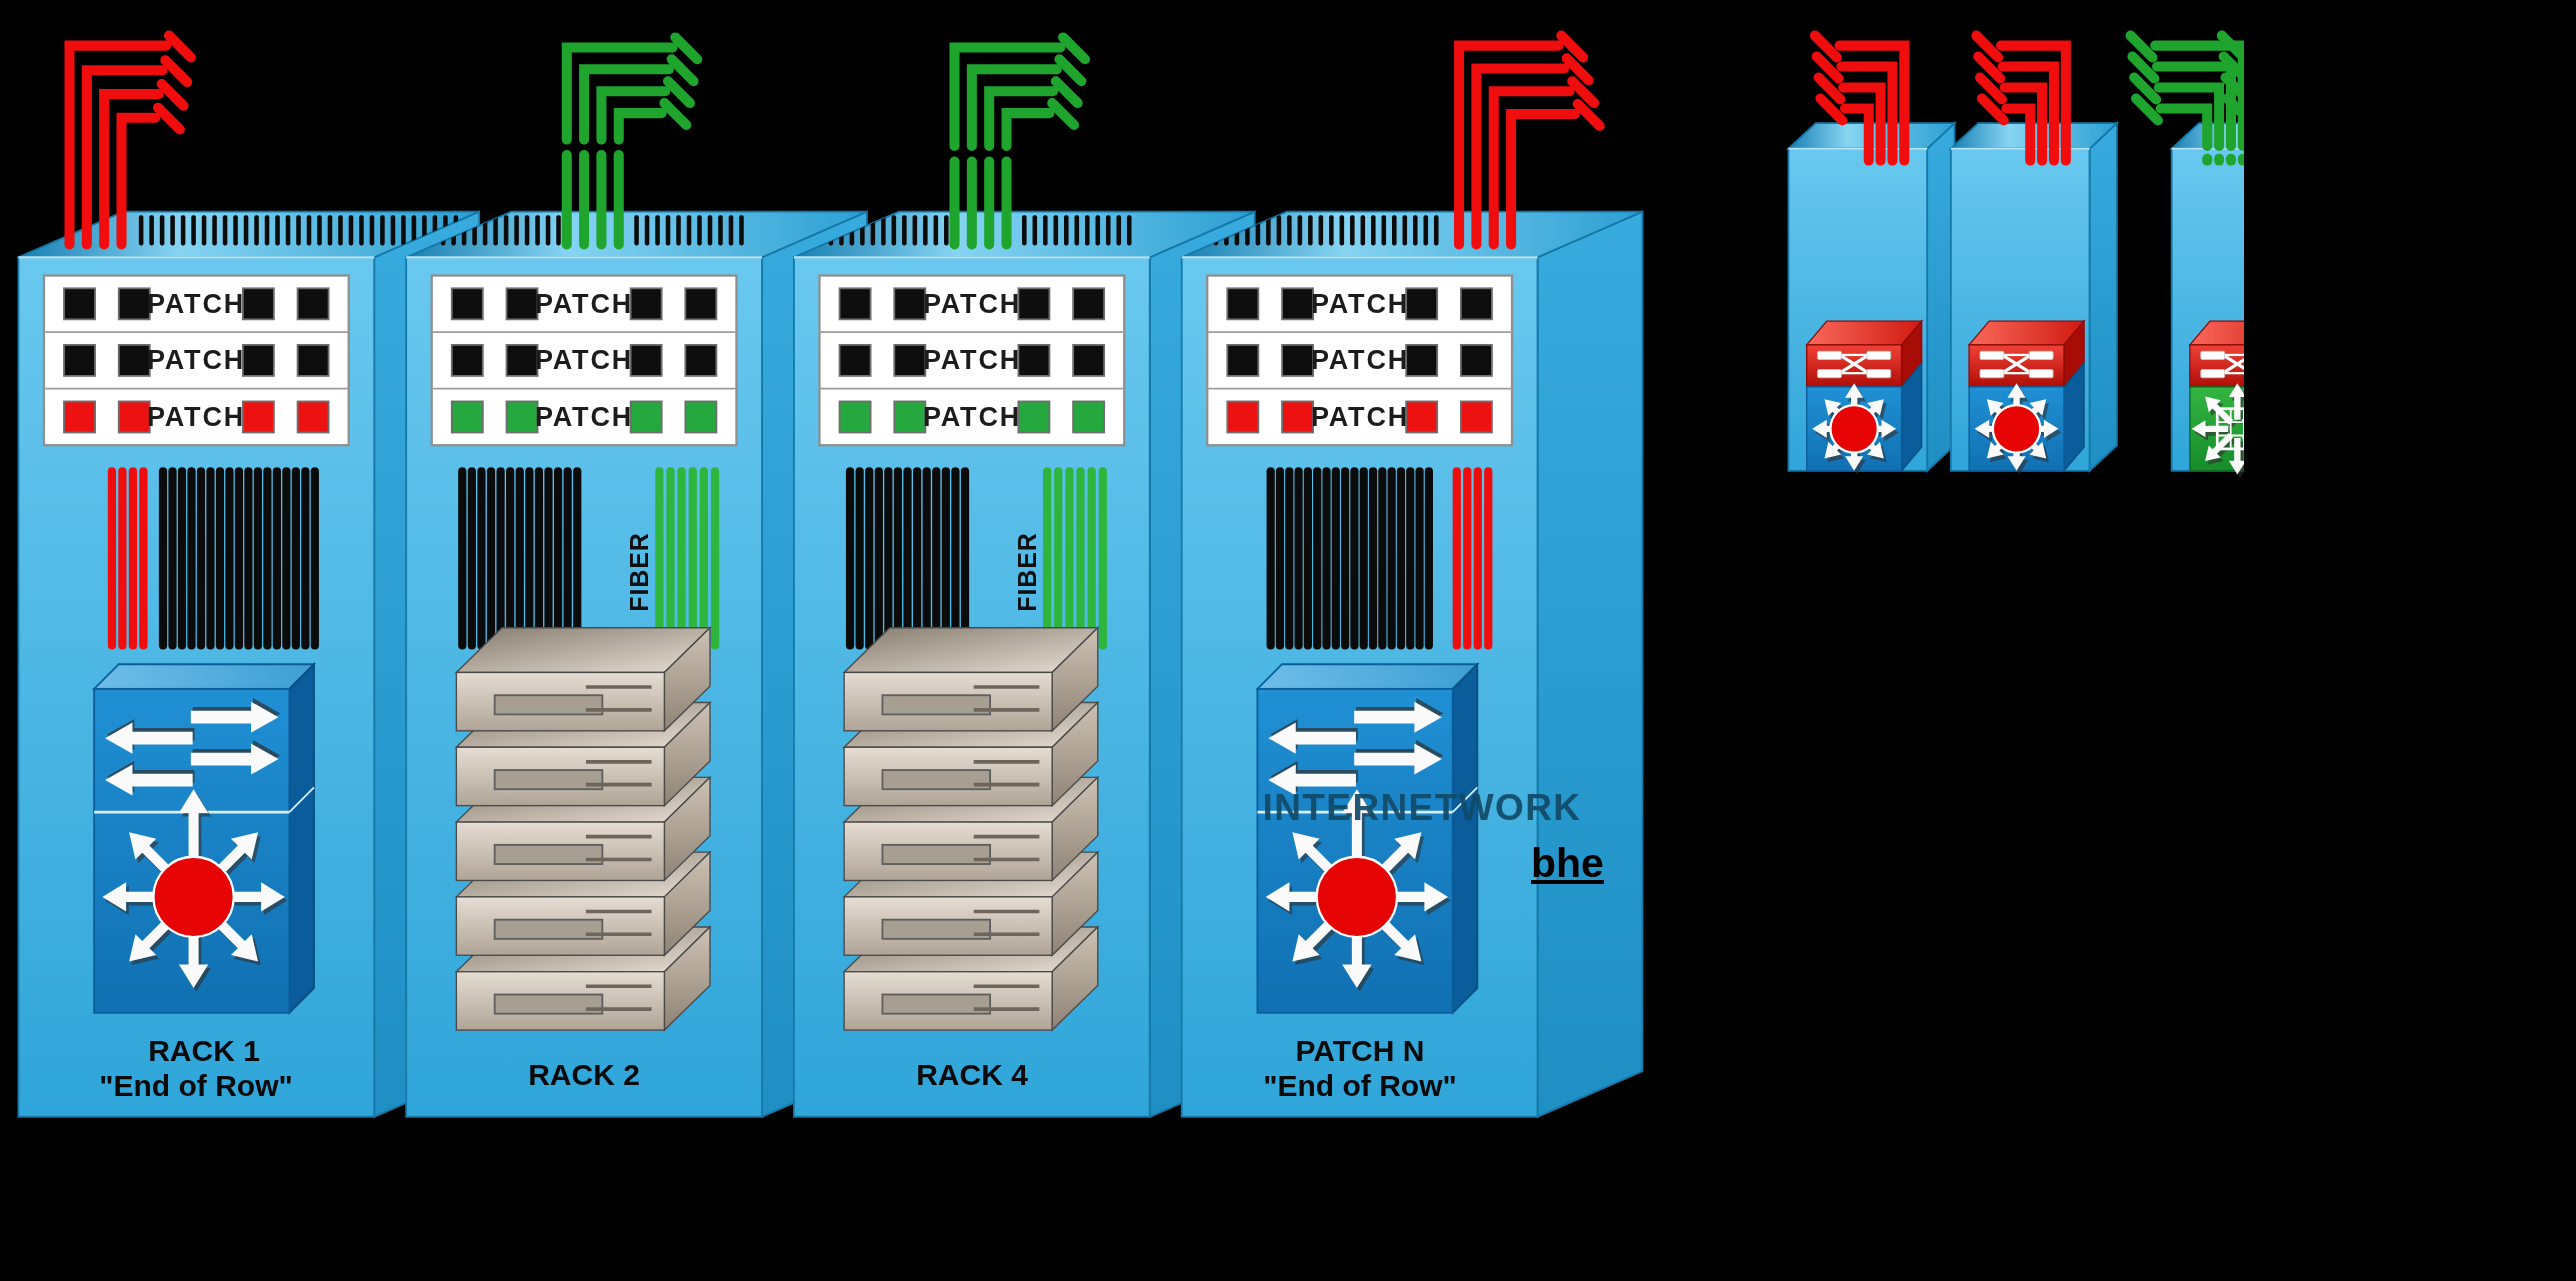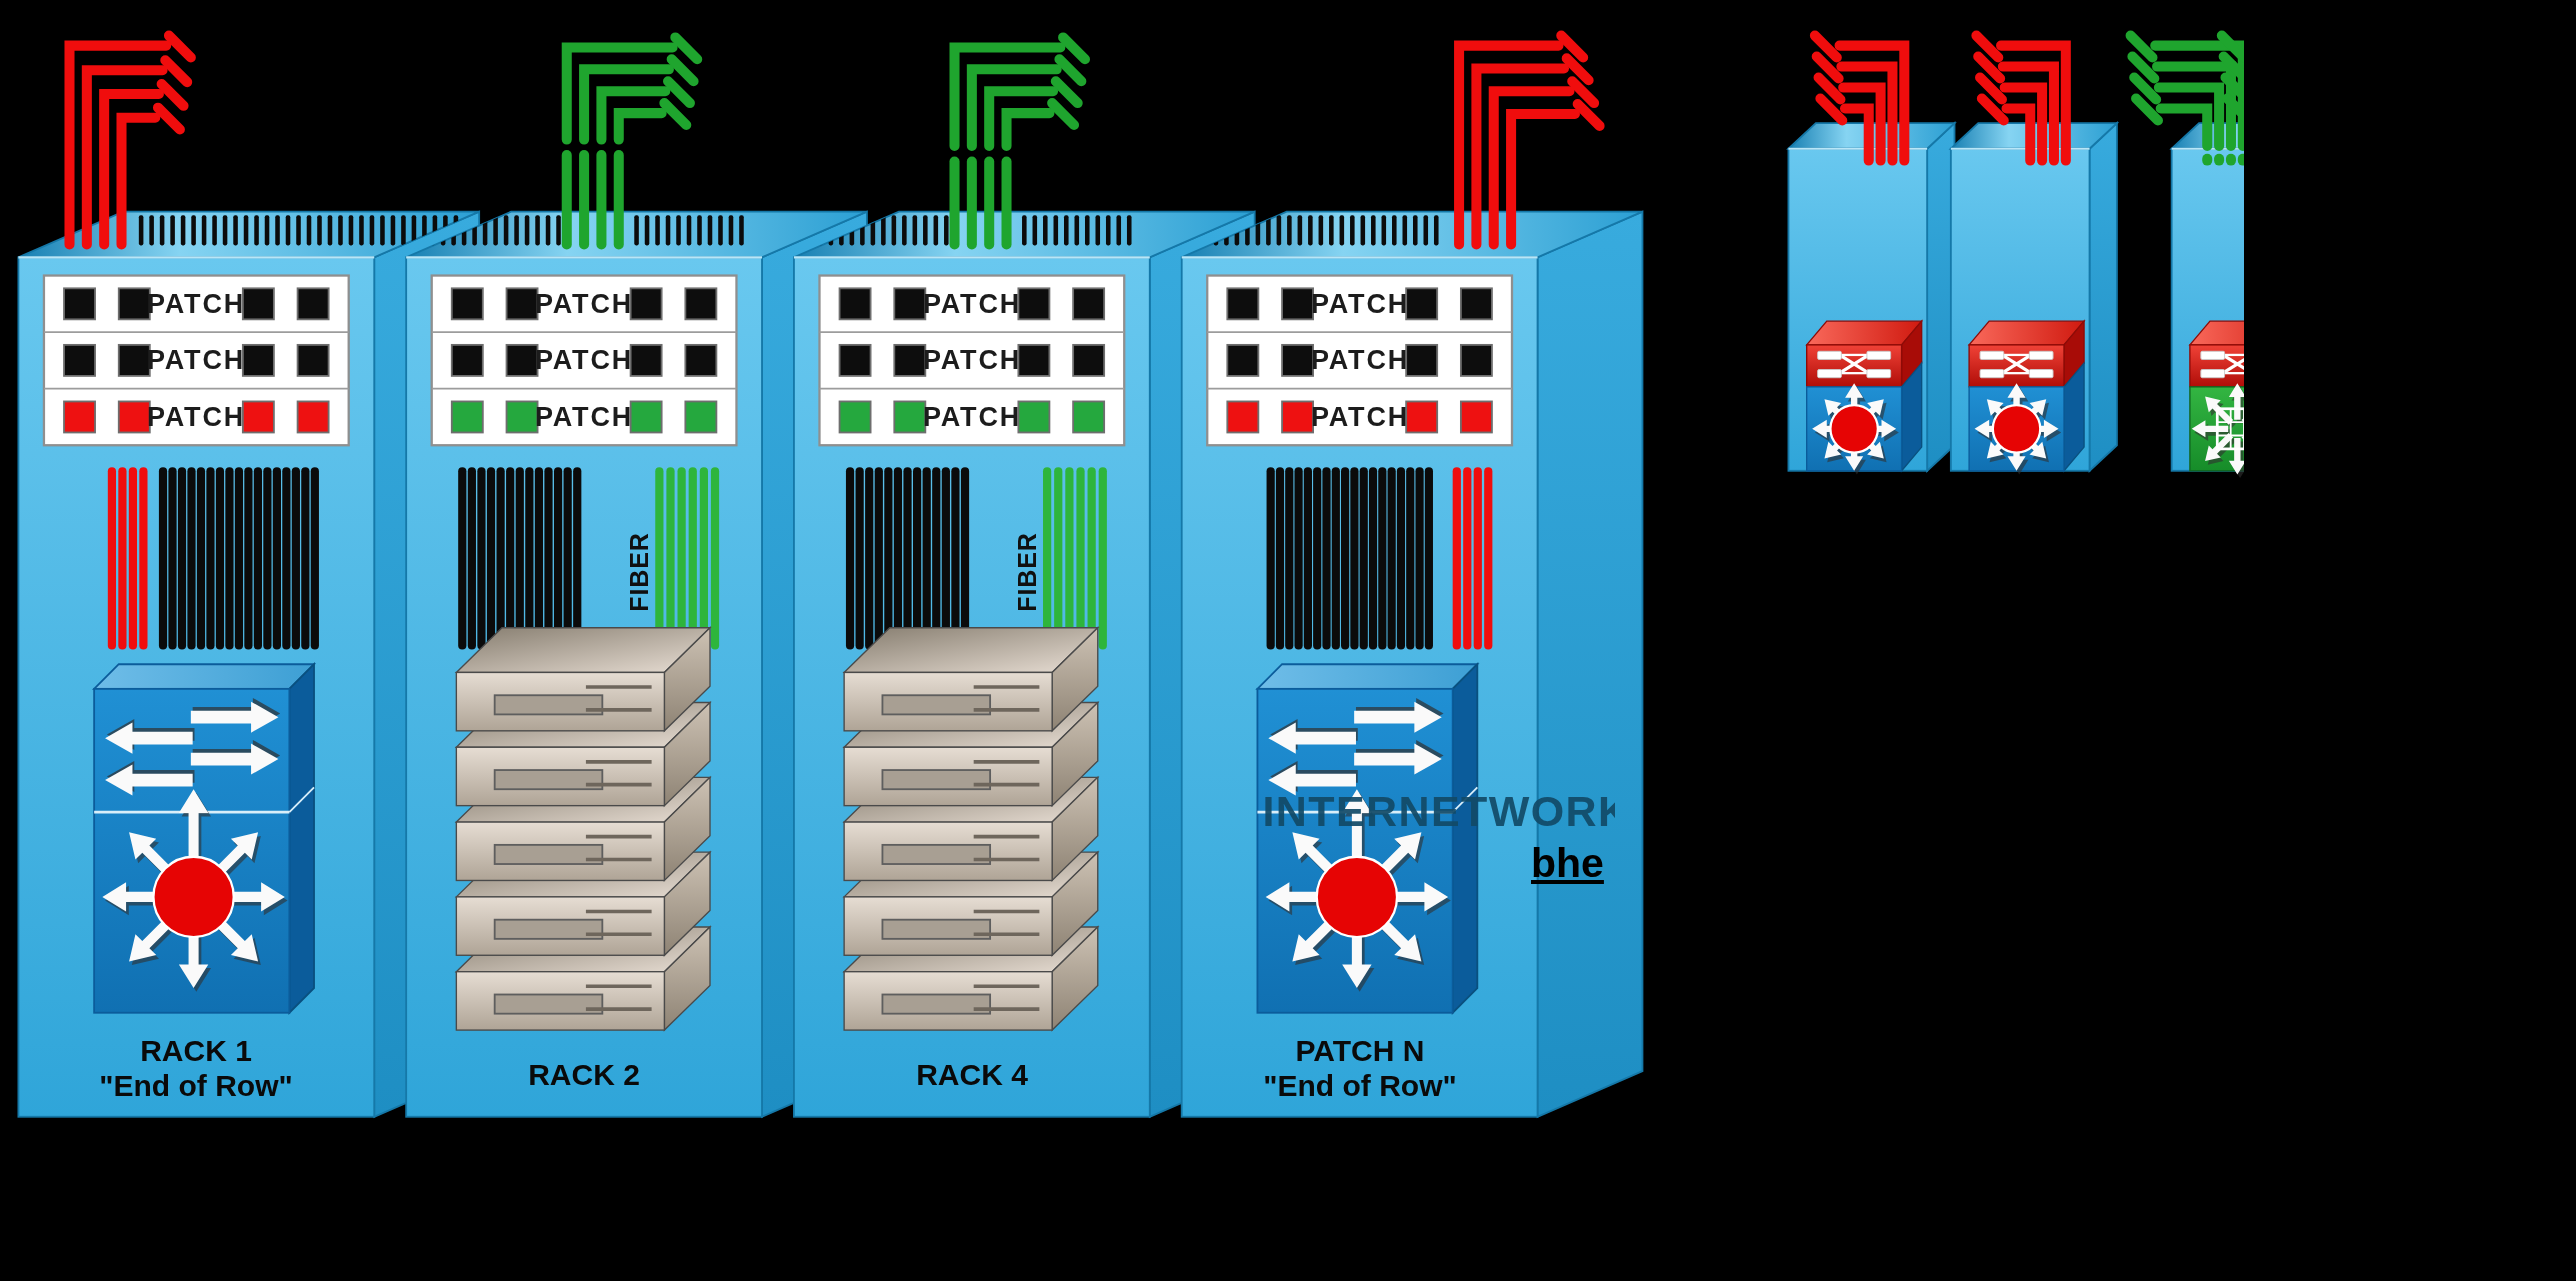--- a/index.html
+++ b/index.html
@@ -5,21 +5,21 @@
   html,body{margin:0;padding:0;background:#000;}
   .stage{position:relative;width:2244px;height:1281px;background:#000;overflow:hidden;
          font-family:"Liberation Sans", sans-serif;}
   .stage svg{position:absolute;left:0;top:0;}
   .lbl{position:absolute;transform:translate(-50%,-50%);font-weight:700;white-space:nowrap;
        color:#1b1b1b;}
   .patch{font-size:27px;letter-spacing:1.8px;color:#1c1c1c;}
   .fiber{font-size:25px;letter-spacing:0.9px;color:#101010;transform:translate(-50%,-50%) rotate(-90deg);}
   .rackname{font-size:30px;color:#0a0a0a;}
   .overlay-clip{position:absolute;left:1257px;top:772px;width:358px;height:128px;overflow:hidden;}
-  .internetwork{position:absolute;left:5.5px;top:14.6px;font-size:43px;font-weight:700;
+  .internetwork{position:absolute;left:5.5px;top:14.6px;font-size:37px;font-weight:700;
       letter-spacing:1.4px;color:rgba(18,74,103,0.93);white-space:nowrap;}
   .watermark{position:absolute;left:274px;top:68px;font-size:41px;font-weight:700;color:#000;
       white-space:nowrap;text-decoration:underline;}
 </style>
 </head>
 <body>
 
 <div class="stage">
 
   <svg id="gfx" width="2576" height="1281" viewBox="0 0 2823 1404">
@@ -1069,21 +1069,21 @@
   <div class="lbl patch" style="left:972px;top:304px">PATCH</div>
   <div class="lbl patch" style="left:972px;top:360px">PATCH</div>
   <div class="lbl patch" style="left:972px;top:417px">PATCH</div>
   <div class="lbl patch" style="left:1360px;top:304px">PATCH</div>
   <div class="lbl patch" style="left:1360px;top:360px">PATCH</div>
   <div class="lbl patch" style="left:1360px;top:417px">PATCH</div>
 
   <div class="lbl fiber" style="left:639px;top:572px">FIBER</div>
   <div class="lbl fiber" style="left:1027px;top:572px">FIBER</div>
 
-  <div class="lbl rackname" style="left:196px;top:1051px">RACK 1</div>
+  <div class="lbl rackname" style="left:204px;top:1051px">RACK 1</div>
   <div class="lbl rackname" style="left:196px;top:1086px">"End of Row"</div>
   <div class="lbl rackname" style="left:584px;top:1075px">RACK 2</div>
   <div class="lbl rackname" style="left:972px;top:1075px">RACK 4</div>
   <div class="lbl rackname" style="left:1360px;top:1051px">PATCH N</div>
   <div class="lbl rackname" style="left:1360px;top:1086px">"End of Row"</div>
 
   <div class="overlay-clip">
     <div class="internetwork">INTERNETWORK</div>
     <div class="watermark">bhe</div>
   </div>

